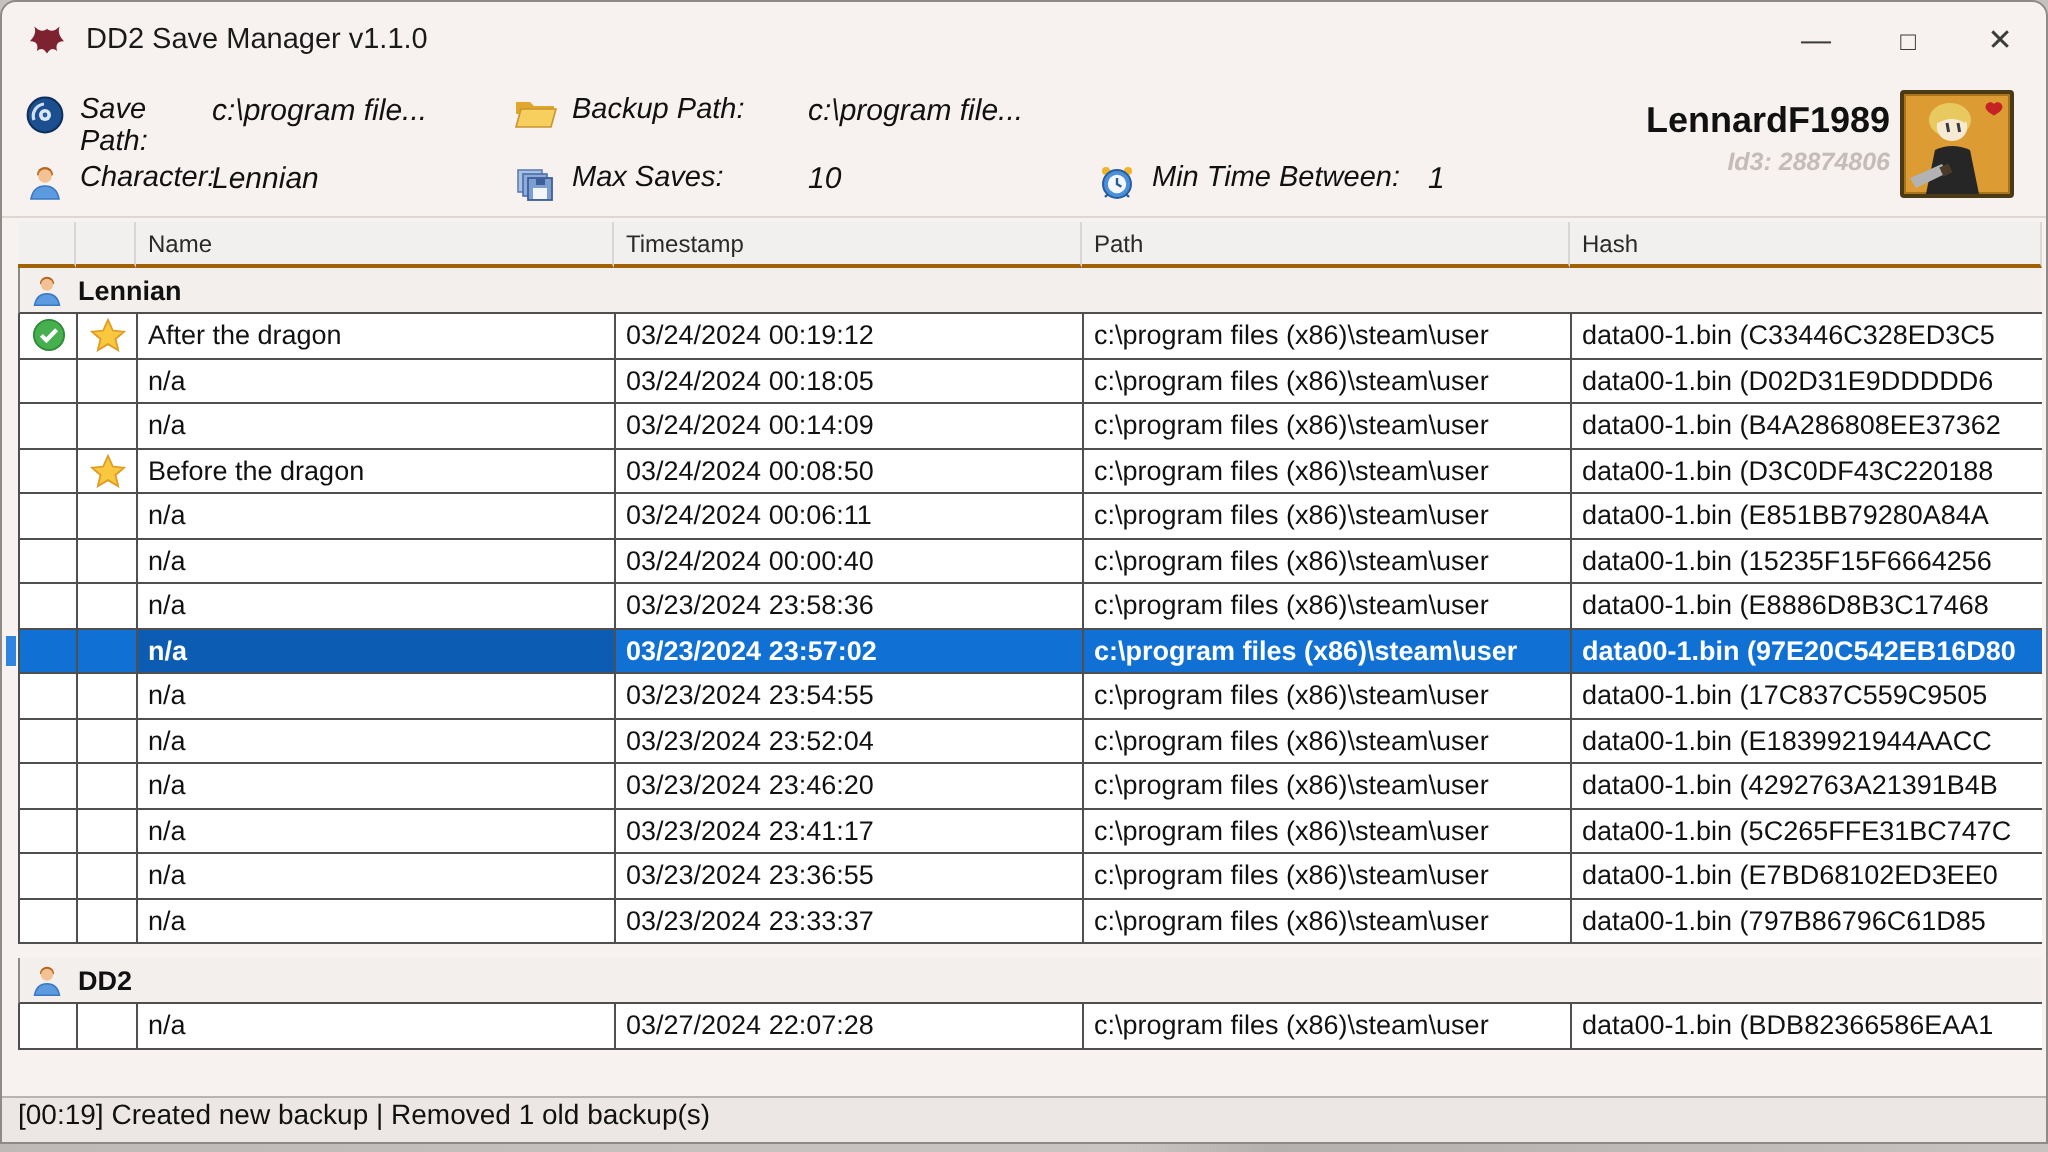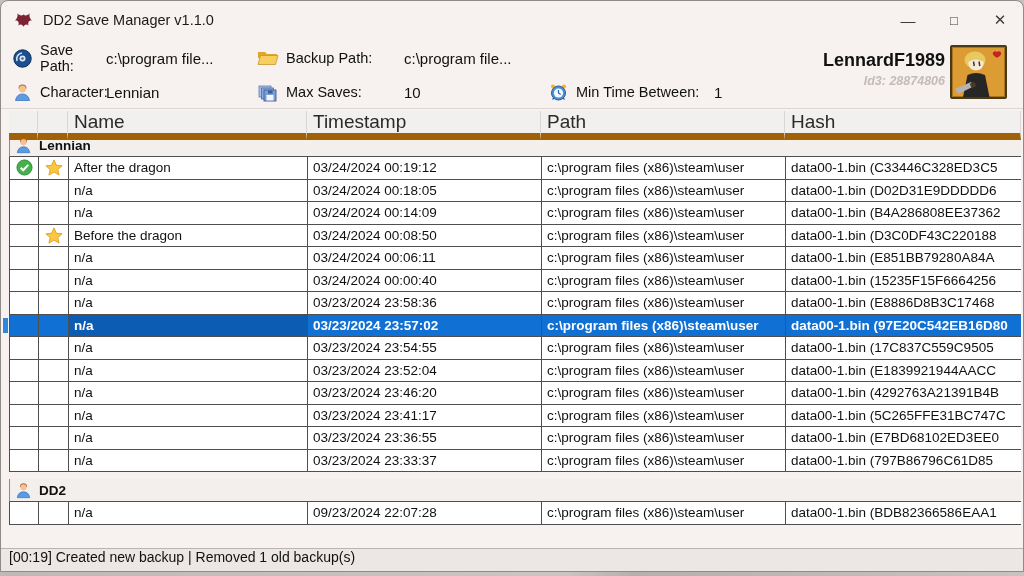--- a/index.html
+++ b/index.html
@@ -16,21 +16,21 @@
   .titlebar { position:relative; height:38px; display:flex; align-items:center; }
   .titlebar .app-icon { margin-left:13px; width:20px; height:18px; display:flex; align-items:center; }
   .titlebar .title { margin-left:9px; font-size:14.5px; color:#1a1a1a; }
   .win-controls { position:absolute; right:0; top:0; height:100%; display:flex; }
   .win-btn { width:46px; height:38px; display:flex; align-items:center; justify-content:center;
              color:#3c3c3c; font-size:15px; cursor:default; }
   .win-btn.max { font-size:13px; }
 
   
   .toolbar { position:relative; height:70px; border-bottom:1px solid #ddd7d4; }
-  .field { position:absolute; display:flex; align-items:center; height:22px; }
+  .field { position:absolute; display:flex; align-items:flex-start; height:22px;font-style:italic; }
   .field .ficon { width:22px; height:20px; display:flex; align-items:center; justify-content:center; }
   .field .flabel { margin-left:7px; font-size:14.5px; color:#111; }
   .field .fvalue { font-size:15px; color:#111; white-space:nowrap; }
   .f-save    { left:10px;  top:8px; }
   .f-backup  { left:256px; top:8px; }
   .f-char    { left:10px;  top:42px; }
   .f-max     { left:256px; top:42px; }
   .f-min     { left:546px; top:42px; }
   .lbl-sm { width:66px; }
   .lbl-md { width:118px; }
@@ -39,22 +39,22 @@
   .user-info { position:absolute; right:78px; top:11px; text-align:right; }
   .user-name { font-size:18px; font-weight:bold; color:#111; }
   .user-id { font-size:12.5px; font-weight:bold; font-style:italic; color:#c3bcb8; margin-top:3px; }
   .avatar { position:absolute; right:16px; top:6px; width:57px; height:54px; border:2px solid #4a3a16;
             border-radius:2px; overflow:hidden; }
 
   
   .grid { position:absolute; left:8px; right:2px; top:110px; }
   .header-row, .row { display:grid; grid-template-columns:29px 30px 239px 234px 244px minmax(0,1fr); }
   .header-row { height:23px; background:#f2f0ef; }
-  .hcell { border-right:1px solid #d9d6d4; border-bottom:7px solid #a16207;
-           font-size:19px; color:#2a2a2a; display:flex; align-items:center; padding-left:6px; }
+  .hcell { border-right:1px solid #d9d6d4; border-bottom:2px solid #a16207;
+           font-size:12px; color:#2a2a2a; display:flex; align-items:center; padding-left:6px; }
   .group-row { height:23px; background:#f2efed; display:flex; align-items:center; gap:7px;
                padding-left:5px; border-bottom:1px solid #4f4f4f; border-left:1px solid #8e8a88; }
   .group-row .gname { font-size:13.5px; font-weight:bold; color:#111; }
   .group-gap { height:7px; }
   .row { height:22.5px; background:#ffffff; border-bottom:1px solid #4f4f4f;
          border-left:1px solid #4f4f4f; position:relative; }
   .cell { border-right:1px solid #4f4f4f; overflow:hidden; white-space:nowrap;
           display:flex; align-items:center; font-size:13.5px; color:#111; }
   .text-cell { padding-left:5px; }
   .icon-cell { justify-content:center; }
@@ -341,21 +341,21 @@
               <circle cx="9.5" cy="6" r="3.4" fill="#f3c193"></circle>
               <path d="M2.5 17.5 q1.2-6.5 7-6.5 q5.8 0 7 6.5 Z" fill="#5c9be0" stroke="#3a78c2" stroke-width="0.8"></path>
             </svg>
           </div>
           <div class="gname">DD2</div>
         </div>
         <div class="row">
           <div class="cell icon-cell"></div>
           <div class="cell icon-cell"></div>
           <div class="cell text-cell cell-name">n/a</div>
-          <div class="cell text-cell cell-timestamp">09/23/2024 22:07:28</div>
+          <div class="cell text-cell cell-timestamp">03/27/2024 22:07:28</div>
           <div class="cell text-cell cell-path">c:\program files (x86)\steam\user</div>
           <div class="cell text-cell cell-hash">data00-1.bin (BDB82366586EAA1</div>
         </div>
       </div>
   </div>
 
   <div class="statusbar">
     <span class="stext">[00:19] Created new backup | Removed 1 old backup(s)</span>
   </div>
 

